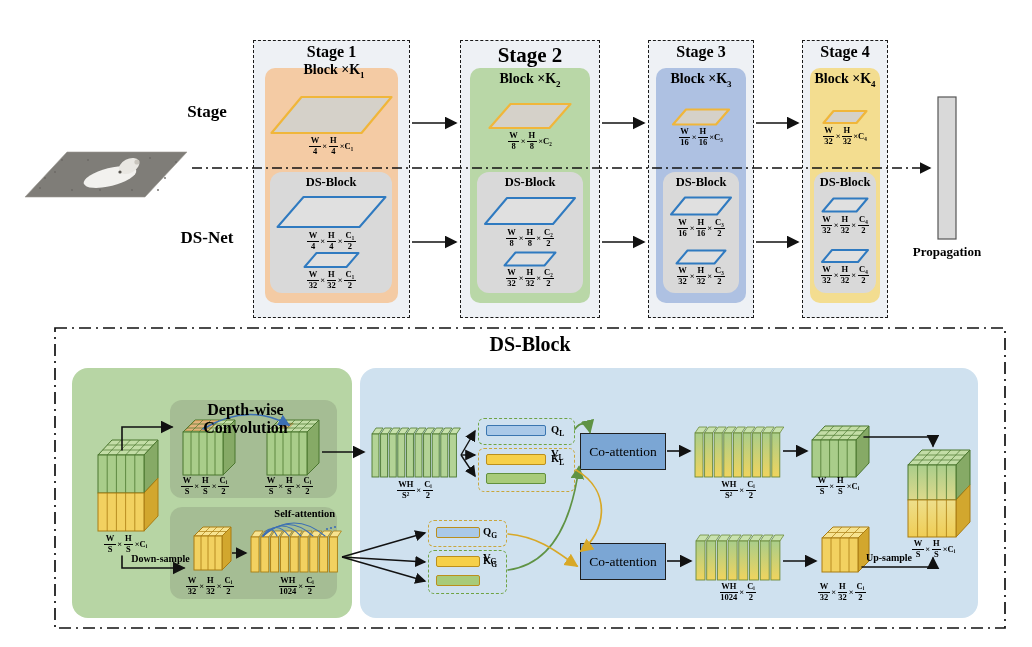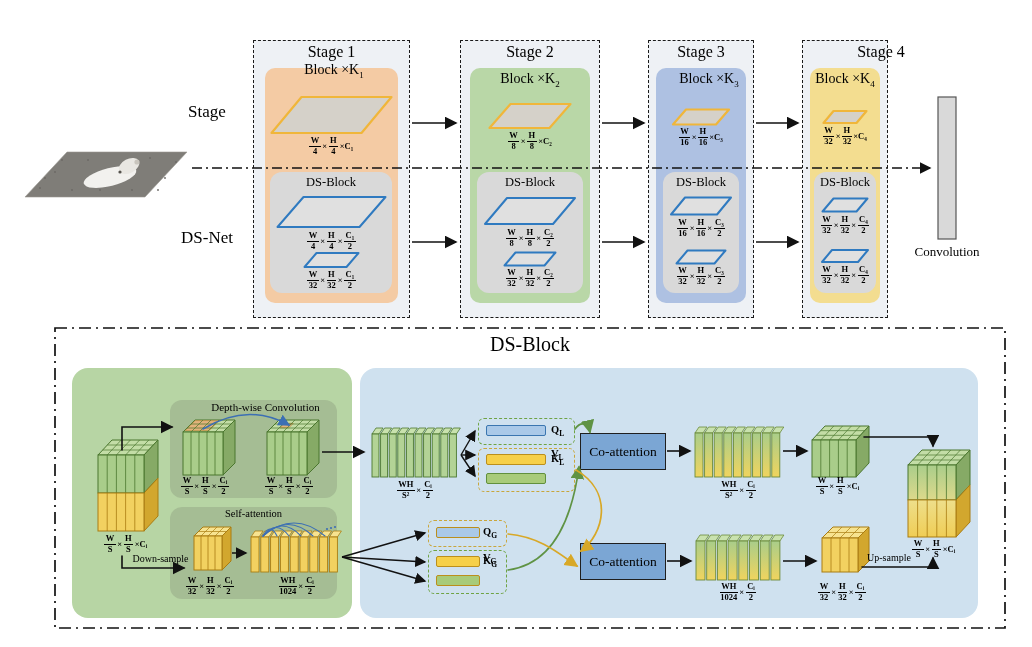--- a/index.html
+++ b/index.html
@@ -9,21 +9,21 @@
   #canvas{position:absolute;inset:0;}
   .stage{position:absolute;background:#eef1f5;border:1.6px dashed #1a1a1a;box-sizing:border-box;}
   .round{position:absolute;border-radius:10px;}
   .dsgray{position:absolute;background:#d9d9d9;border-radius:12px;}
   .bigbox{position:absolute;border-radius:16px;}
   .sub2{position:absolute;border-radius:12px;}
   .coattn{position:absolute;border:1.4px solid #1f1f1f;display:flex;align-items:center;
           justify-content:center;font-size:13.5px;box-sizing:border-box;}
   .dashbox{position:absolute;border:1.6px dashed;border-radius:6px;box-sizing:border-box;}
   .bar{position:absolute;height:11px;border-radius:2px;box-sizing:border-box;}
-  .t{position:absolute;text-align:center;font-weight:normal;line-height:1.15;}
+  .t{position:absolute;text-align:center;font-weight:bold;line-height:1.15;}
   .qkv{position:absolute;font-weight:bold;font-size:10.5px;}
   .qkv sub{font-size:7.5px;}
   sub.bk{font-size:9px;}
   .dim{position:absolute;display:flex;justify-content:center;align-items:center;gap:1px;
        font-weight:bold;font-size:8.5px;height:18px;line-height:1;}
   .dim .fr{display:inline-flex;flex-direction:column;align-items:center;line-height:1.15;}
   .dim .fr .nn{border-bottom:1px solid #000;padding:0 1.5px;}
   .dim .xx{margin:0 0.5px;}
 </style>
 </head>
@@ -354,25 +354,25 @@
           <circle cx="327" cy="529" r="1.1" fill="#3c6fb4"></circle>
           <circle cx="331" cy="528" r="1.1" fill="#3c6fb4"></circle>
           <circle cx="335" cy="527" r="1.1" fill="#3c6fb4"></circle>
         </g>
       </g>
   </svg>
 
   <div id="labels">
     <div class="t" style="left:172px;top:102px;width:70px;font-size:17px;">Stage</div>
     <div class="t" style="left:172px;top:228px;width:70px;font-size:17px;">DS-Net</div>
-    <div class="t" style="left:902px;top:245px;width:90px;font-size:13px;">Convolution</div>
+    <div class="t" style="left:902px;top:245px;width:90px;font-size:13px;">Propagation</div>
 
     <div class="t" style="left:430px;top:333px;width:200px;font-size:20px;">DS-Block</div>
-    <div class="t" style="left:184px;top:401px;width:163px;font-size:11px;">Depth-wise Convolution</div>
-    <div class="t" style="left:172px;top:508px;width:163px;font-size:10.5px;">Self-attention</div>
+    <div class="t" style="left:164px;top:401px;width:163px;font-size:16px;">Depth-wise Convolution</div>
+    <div class="t" style="left:172px;top:508px;width:163px;font-size:10.5px;text-align:right;">Self-attention</div>
     <div class="t" style="left:118px;top:553px;width:85px;font-size:10px;">Down-sample</div>
     <div class="t" style="left:848px;top:552px;width:82px;font-size:10px;">Up-sample</div>
 
     <div class="qkv" style="left:551px;top:424px;"><span>Q</span><sub>L</sub></div>
     <div class="qkv" style="left:551px;top:453px;"><span>K</span><sub>L</sub></div>
     <div class="qkv" style="left:551px;top:448px;"><span>V</span><sub>L</sub></div>
     <div class="qkv" style="left:483px;top:526px;"><span>Q</span><sub>G</sub></div>
     <div class="qkv" style="left:483px;top:555px;"><span>K</span><sub>G</sub></div>
     <div class="qkv" style="left:483px;top:552px;"><span>V</span><sub>G</sub></div>
 
@@ -560,21 +560,21 @@
         <span class="fr">
           <span class="nn">H</span>
           <span>32</span>
         </span>
         <span class="xx">×</span>
         <span class="fr">
           <span class="nn">C₁</span>
           <span>2</span>
         </span>
       </div>
-      <div class="t" style="left:460px;top:43px;width:140px;font-size:16px;">Stage 2</div>
+      <div class="t" style="left:460px;top:43px;width:140px;font-size:21px;">Stage 2</div>
       <div class="t" style="left:470px;top:71px;width:120px;font-size:14px;"><span>Block ×K</span><sub class="bk">2</sub></div>
       <div class="t" style="left:477px;top:175px;width:106px;font-size:12.5px;">DS-Block</div>
       <div class="dim" style="left:475px;top:132px;width:110px;">
         <span class="fr">
           <span class="nn">W</span>
           <span>8</span>
         </span>
         <span class="xx">×</span>
         <span class="fr">
           <span class="nn">H</span>
@@ -608,21 +608,21 @@
           <span class="nn">H</span>
           <span>32</span>
         </span>
         <span class="xx">×</span>
         <span class="fr">
           <span class="nn">C₂</span>
           <span>2</span>
         </span>
       </div>
       <div class="t" style="left:648px;top:43px;width:106px;font-size:16px;">Stage 3</div>
-      <div class="t" style="left:656px;top:71px;width:90px;font-size:14px;margin-left:8px;"><span>Block ×K</span><sub class="bk">3</sub></div>
+      <div class="t" style="left:656px;top:71px;width:90px;font-size:14px;"><span>Block ×K</span><sub class="bk">3</sub></div>
       <div class="t" style="left:663px;top:175px;width:76px;font-size:12.5px;">DS-Block</div>
       <div class="dim" style="left:646px;top:128.5px;width:110px;">
         <span class="fr">
           <span class="nn">W</span>
           <span>16</span>
         </span>
         <span class="xx">×</span>
         <span class="fr">
           <span class="nn">H</span>
           <span>16</span>
@@ -654,21 +654,21 @@
         <span class="fr">
           <span class="nn">H</span>
           <span>32</span>
         </span>
         <span class="xx">×</span>
         <span class="fr">
           <span class="nn">C₃</span>
           <span>2</span>
         </span>
       </div>
-      <div class="t" style="left:802px;top:43px;width:86px;font-size:16px;padding-left:36px;">Stage 4</div>
+      <div class="t" style="left:802px;top:43px;width:86px;font-size:16px;">Stage 4</div>
       <div class="t" style="left:810px;top:71px;width:70px;font-size:14px;"><span>Block ×K</span><sub class="bk">4</sub></div>
       <div class="t" style="left:814px;top:175px;width:62px;font-size:12.5px;">DS-Block</div>
       <div class="dim" style="left:790px;top:127px;width:110px;">
         <span class="fr">
           <span class="nn">W</span>
           <span>32</span>
         </span>
         <span class="xx">×</span>
         <span class="fr">
           <span class="nn">H</span>

